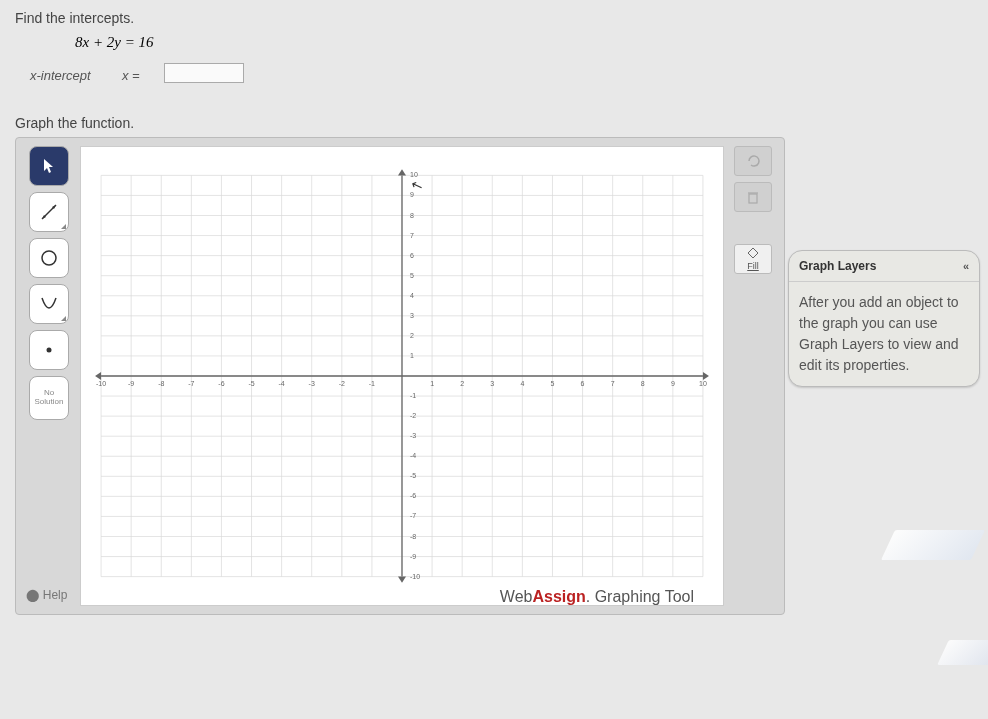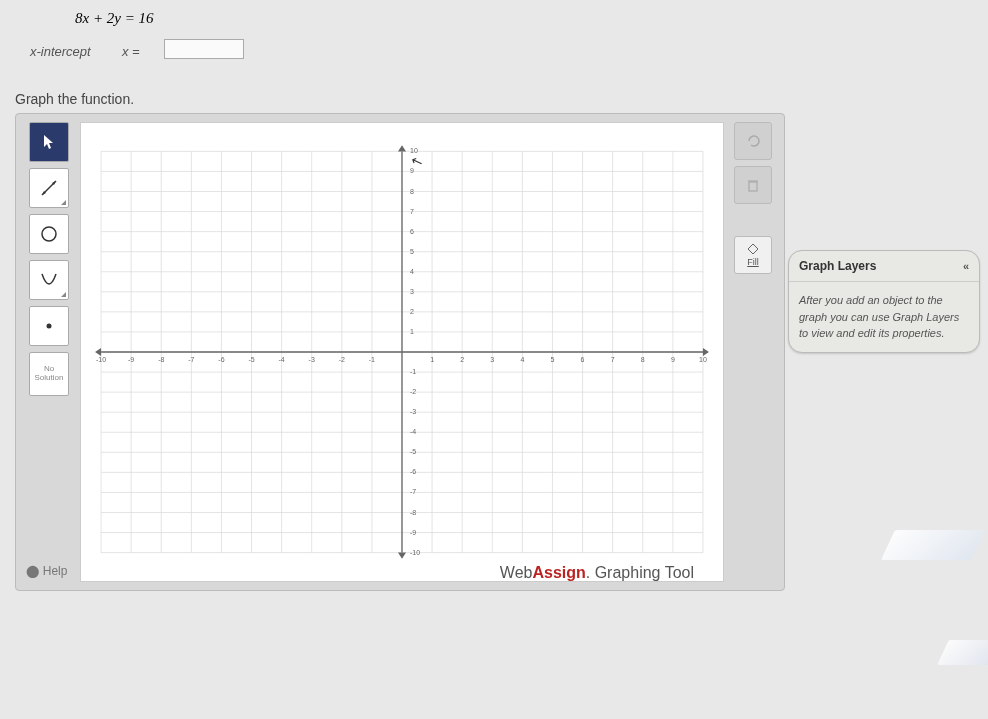--- a/index.html
+++ b/index.html
@@ -68,21 +68,21 @@
       display: flex;
       flex-direction: column;
       gap: 6px;
       align-items: center;
     }
     .tool-btn {
       width: 40px;
       height: 40px;
       background: #fff;
       border: 1px solid #aaa;
-      border-radius: 2px;
+      border-radius: 8px;
       display: flex;
       align-items: center;
       justify-content: center;
       cursor: pointer;
       position: relative;
     }
     .tool-btn.active {
       background: #2a3a6a;
       color: #fff;
     }
@@ -110,21 +110,21 @@
       position: relative;
     }
     .right-tools {
       width: 46px;
       display: flex;
       flex-direction: column;
       gap: 6px;
       align-items: center;
     }
     .right-btn {
-      width: 38px; height: 38px;
+      width: 38px; height: 30px;
       background: #d0d0d0;
       border: 1px solid #bbb;
       border-radius: 3px;
       display:flex; align-items:center; justify-content:center;
       font-size: 9px; color:#888;text-decoration:underline;
     }
     .right-btn.fill {
       background: #f0f0f0;
       flex-direction: column;
       gap: 2px;
@@ -160,24 +160,23 @@
       font-size: 12px;
       font-weight: bold;
       color: #333;
       border-bottom: 1px solid #ccc;
       display: flex;
       justify-content: space-between;
       align-items: center;
     }
     .layers-body {
       padding: 10px;
-      font-size: 11px;
+      font-size: 14px;
       color: #555;
       line-height: 1.5;
-      font-style: italic;
     }
     .collapse-icon { font-size: 11px; color: #555; }
     
     .grid-svg { width: 100%; height: 100%; display: block; }
     .cursor-glyph {
       position: absolute;
       left: 330px; top: 30px;
       font-size: 14px; color: #333;
       transform: rotate(-20deg);
     }
@@ -197,20 +196,21 @@
       width: 60px; height: 25px;
       background: linear-gradient(120deg, rgba(255,255,255,0.85), rgba(210,220,240,0.5));
       transform: skewX(-25deg);
       border-radius: 2px;
     }
   </style>
 </head>
 <body>
 
 <div class="page-content">
+  <div class="question-title">Find the intercepts.</div>
   <div class="equation">8x + 2y = 16</div>
 
   <div class="intercept-row">
     <span class="intercept-label">x-intercept</span>
     <span class="var-eq">x =</span>
     <input class="answer-input" type="text" value="" style="">
   </div>
 
   <div class="graph-instruction">Graph the function.</div>
 

